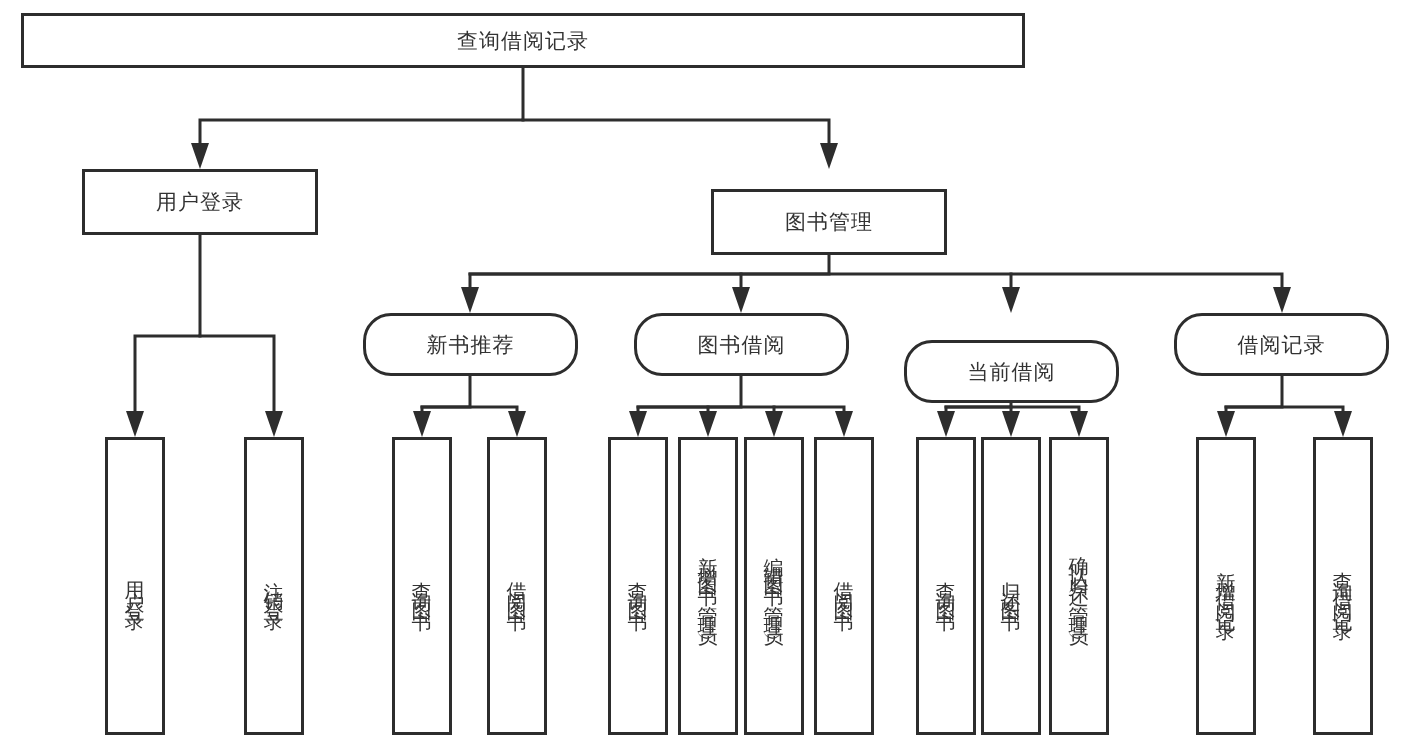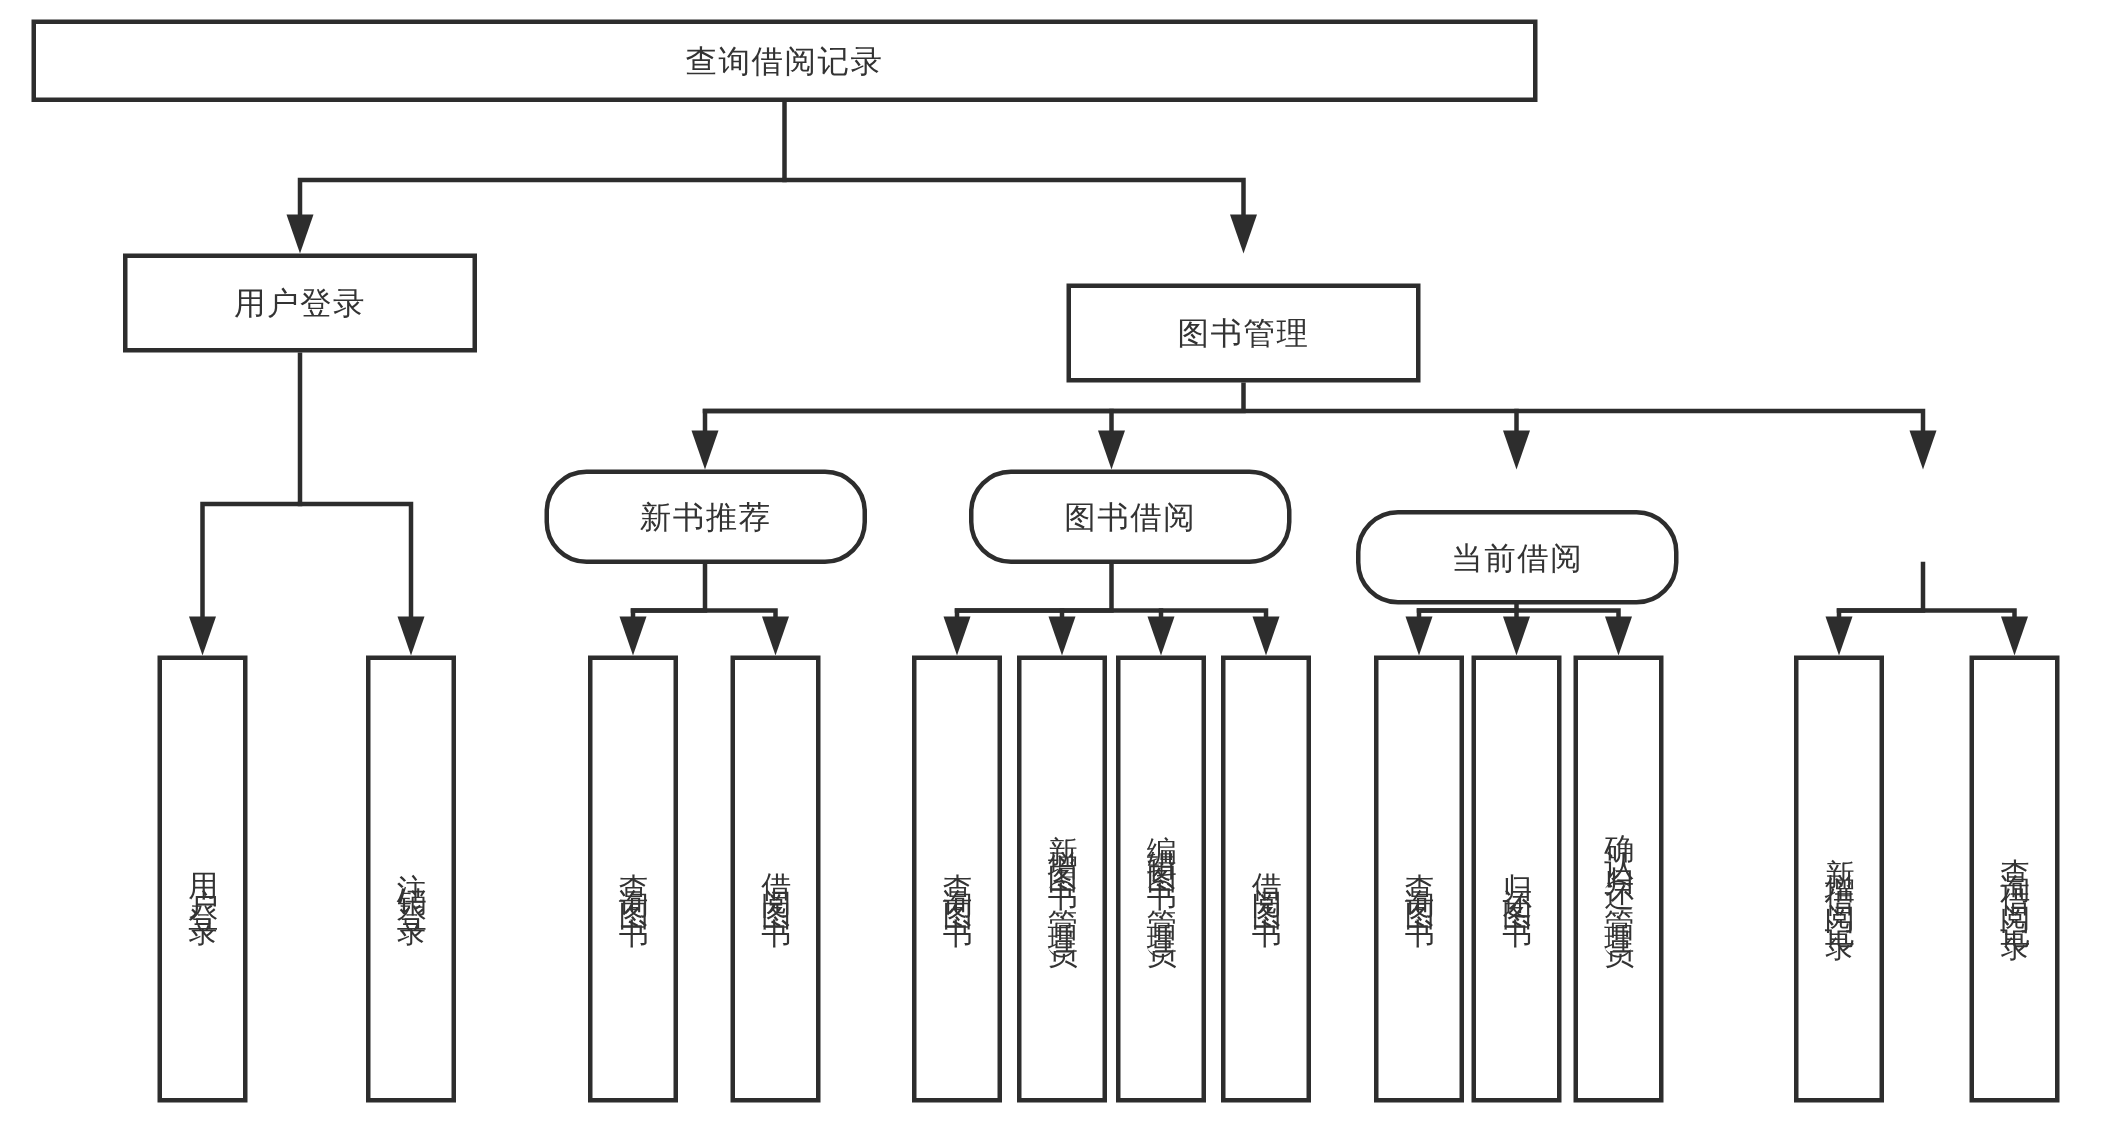--- a/index.html
+++ b/index.html
@@ -95,25 +95,28 @@
   <div class="box lvl2" style="left:82px;">
     <span class="h-label">用户登录</span>
   </div>
   <div class="box lvl2" style="left:711px;margin-top:20px;">
     <span class="h-label">图书管理</span>
   </div>
 
   <div class="box lvl3" style="left:363px;">
     <span class="h-label">新书推荐</span>
   </div>
-  <div class="box lvl3" style="left:634px;margin-left:12px;">
+  <div class="box lvl3" style="left:634px;">
     <span class="h-label">图书借阅</span>
   </div>
   <div class="box lvl3" style="left:904px;margin-top:27px;">
     <span class="h-label">当前借阅</span>
+  </div>
+  <div class="box lvl3" style="left:1174px;">
+    <span class="h-label">借阅记录</span>
   </div>
 
   <div class="box leaf" style="left:105px;">
     <span class="v-label">用户登录</span>
   </div>
   <div class="box leaf" style="left:244px;">
     <span class="v-label">注销登录</span>
   </div>
 
   <div class="box leaf" style="left:392px;">

